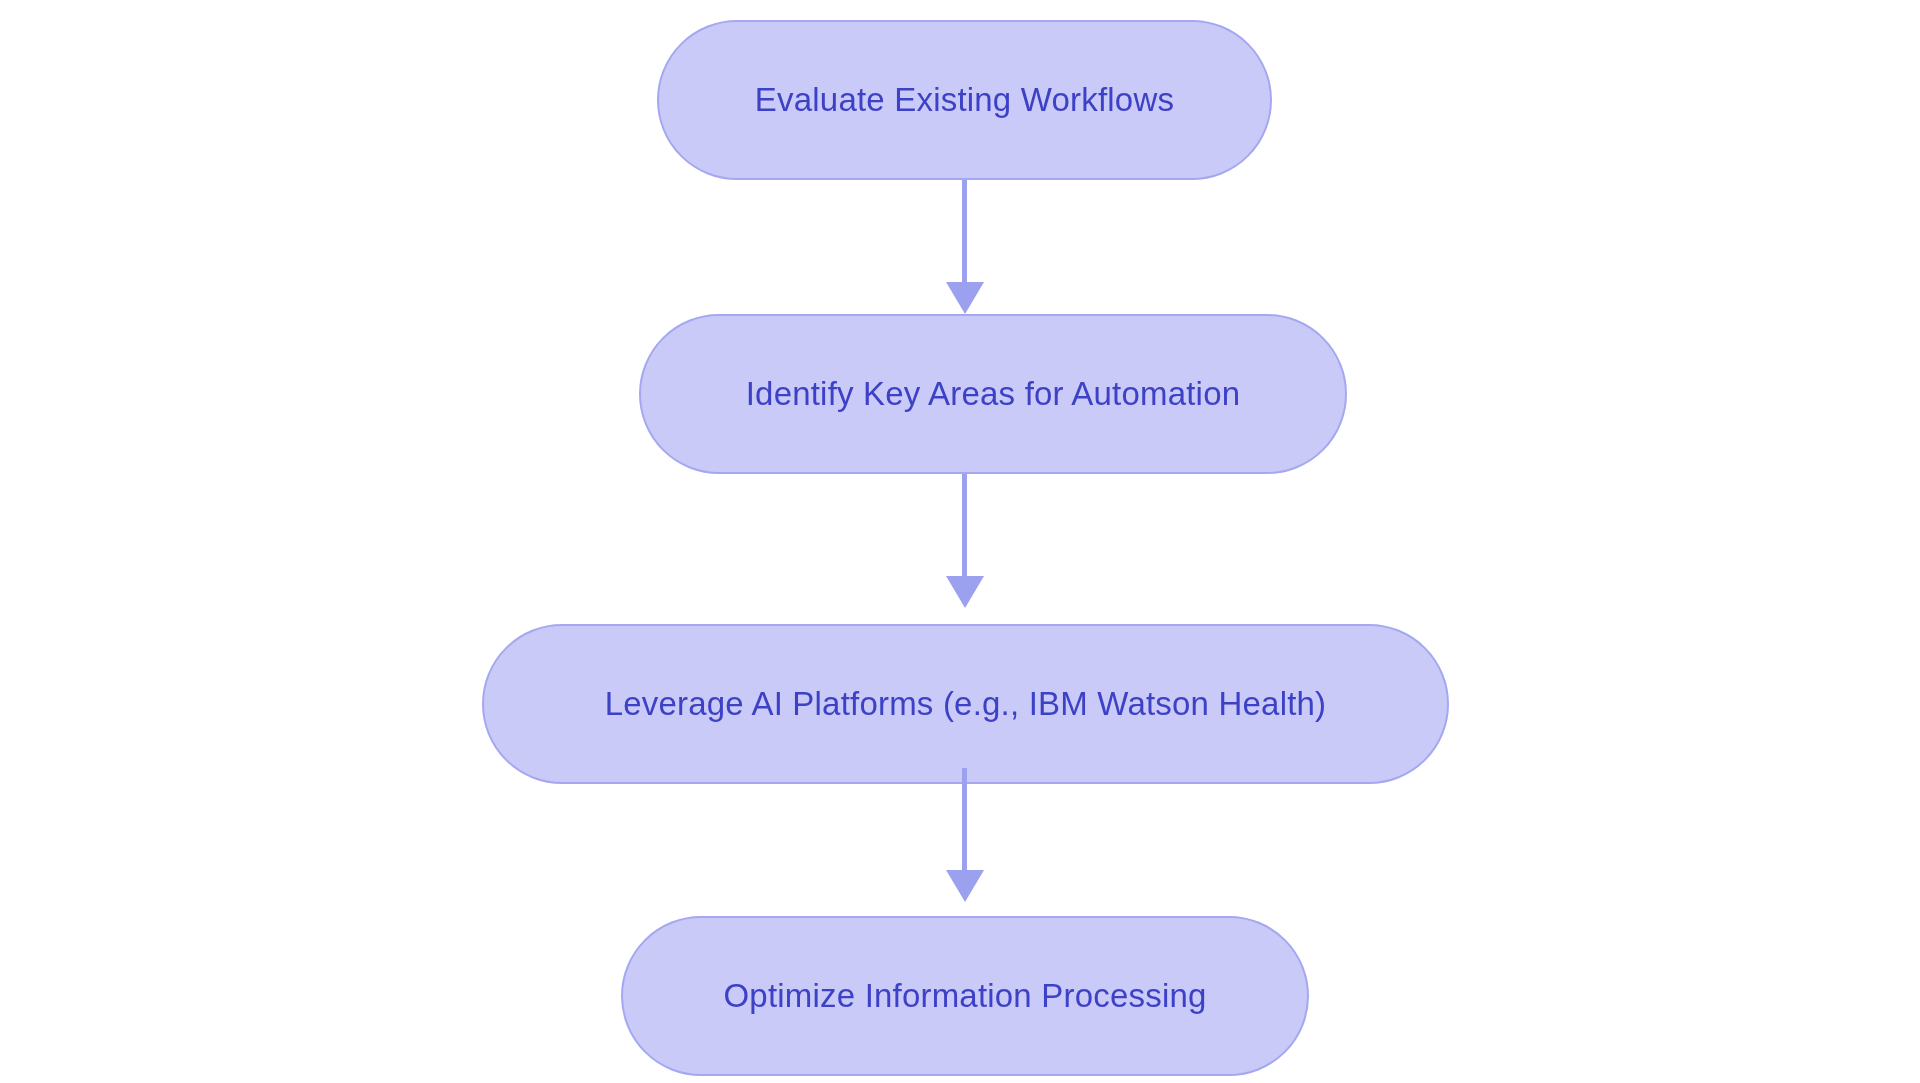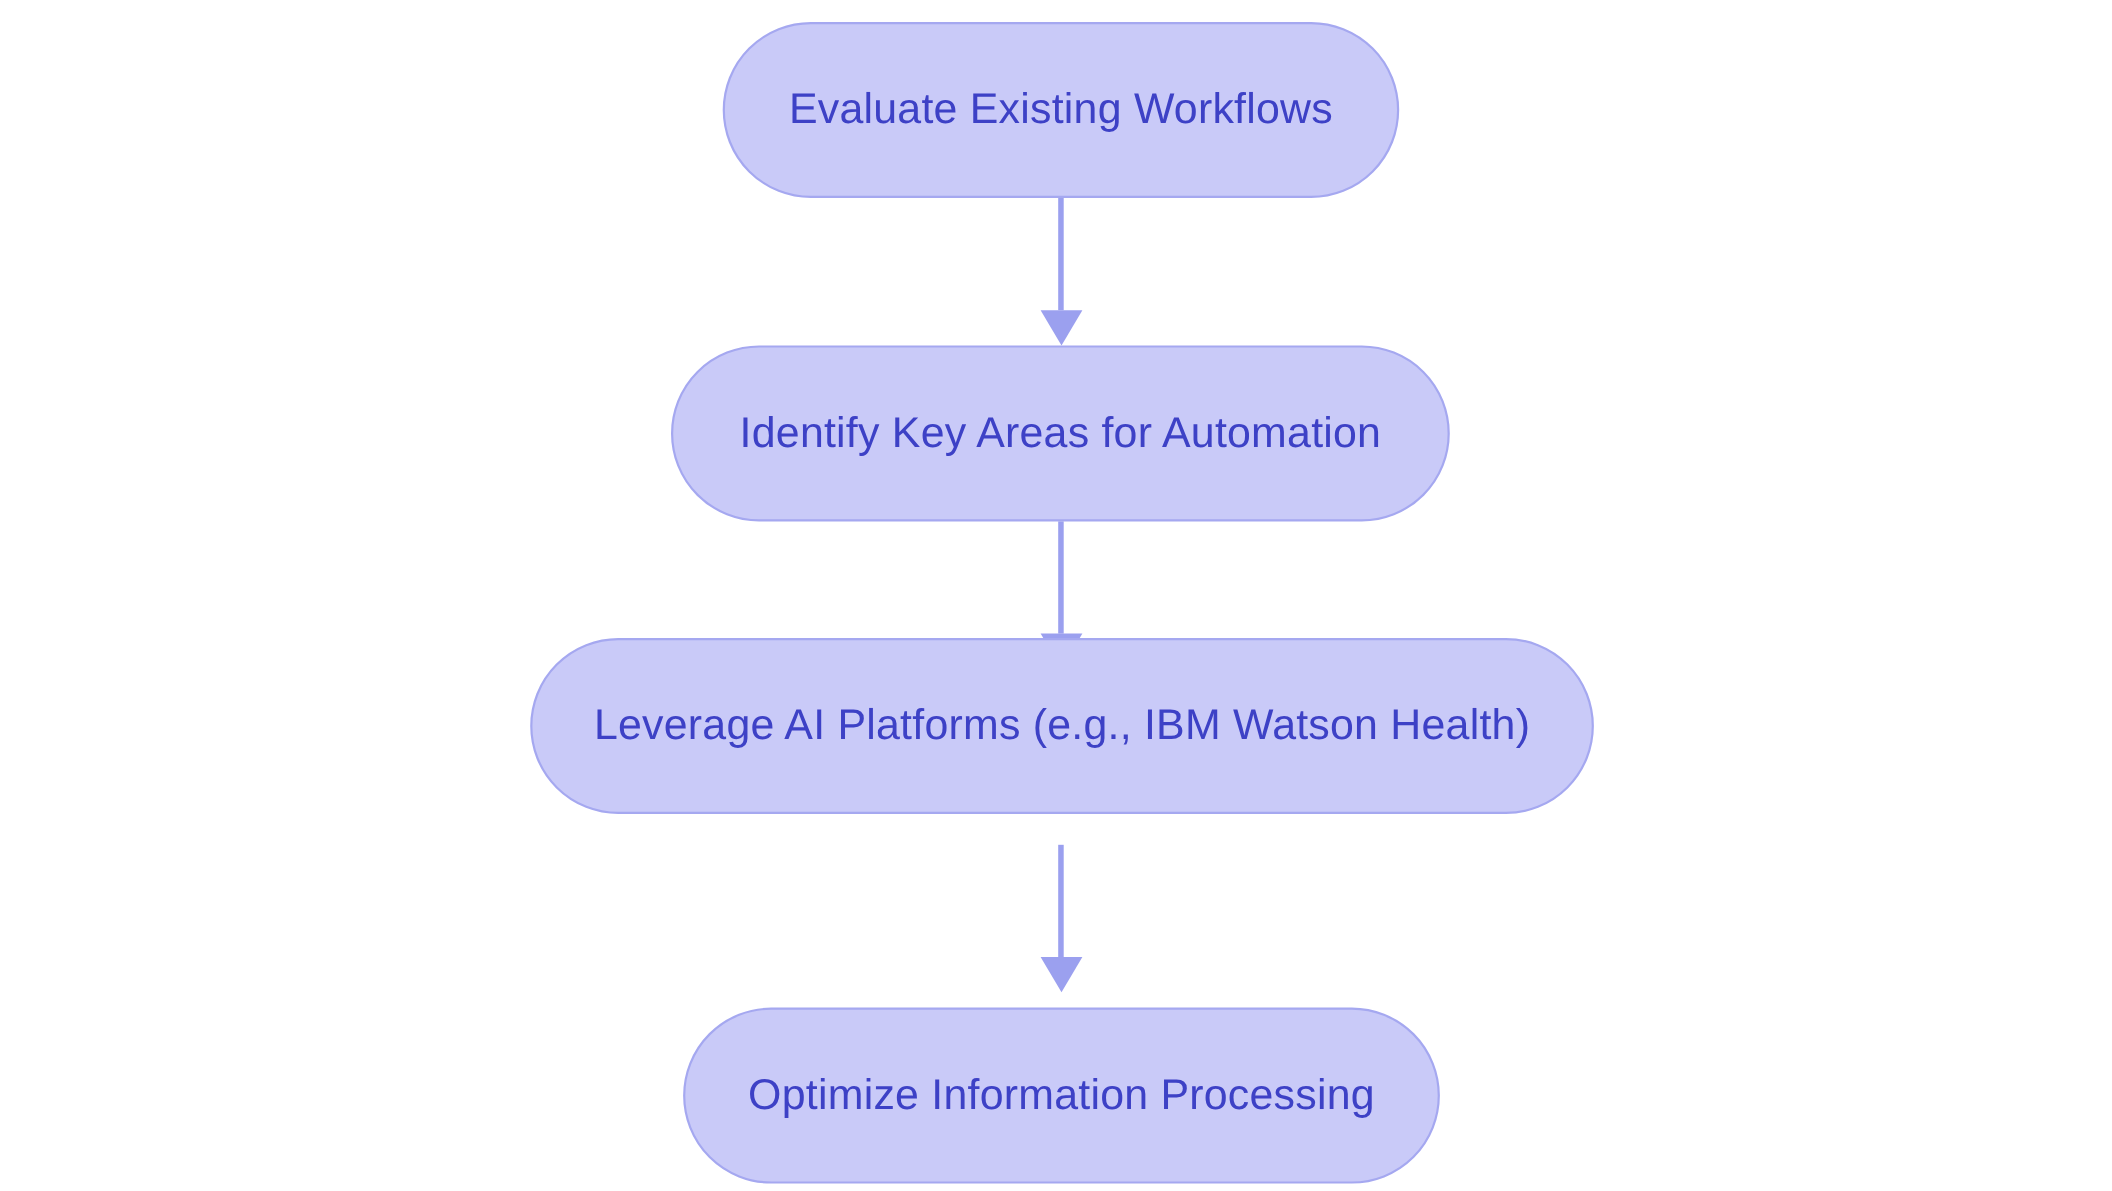--- a/index.html
+++ b/index.html
@@ -24,27 +24,27 @@
     height: 160px;
     box-sizing: border-box;
     background: var(--node-fill, #c9caf8);
     border: 2px solid var(--node-border, #a5a8f0);
     border-radius: 80px;
     display: flex;
     align-items: center;
     justify-content: center;
     text-align: center;
     color: var(--node-text, #3d41c6);
-    font-size: 39px;
+    font-size: 33px;
     font-weight: 500;
     letter-spacing: 0.2px;
   }
   .node-1 { left: 657px; top: 20px;  width: 615px; }
-  .node-2 { left: 610px; top: 314px; width: 708px; }
-  .node-3 { left: 482px; top: 580px; width: 967px; }
+  .node-2 { left: 639px; top: 314px; width: 708px; }
+  .node-3 { left: 482px; top: 624px; width: 967px; }
   .node-4 { left: 621px; top: 902px; width: 688px; margin-top: 14px; }
 
   .edge-line {
     position: absolute;
     left: 962px;
     width: 5px;
     height: 102px;
     background: var(--arrow, #9ba0ef);
   }
   .edge-line-1 { top: 180px; }

